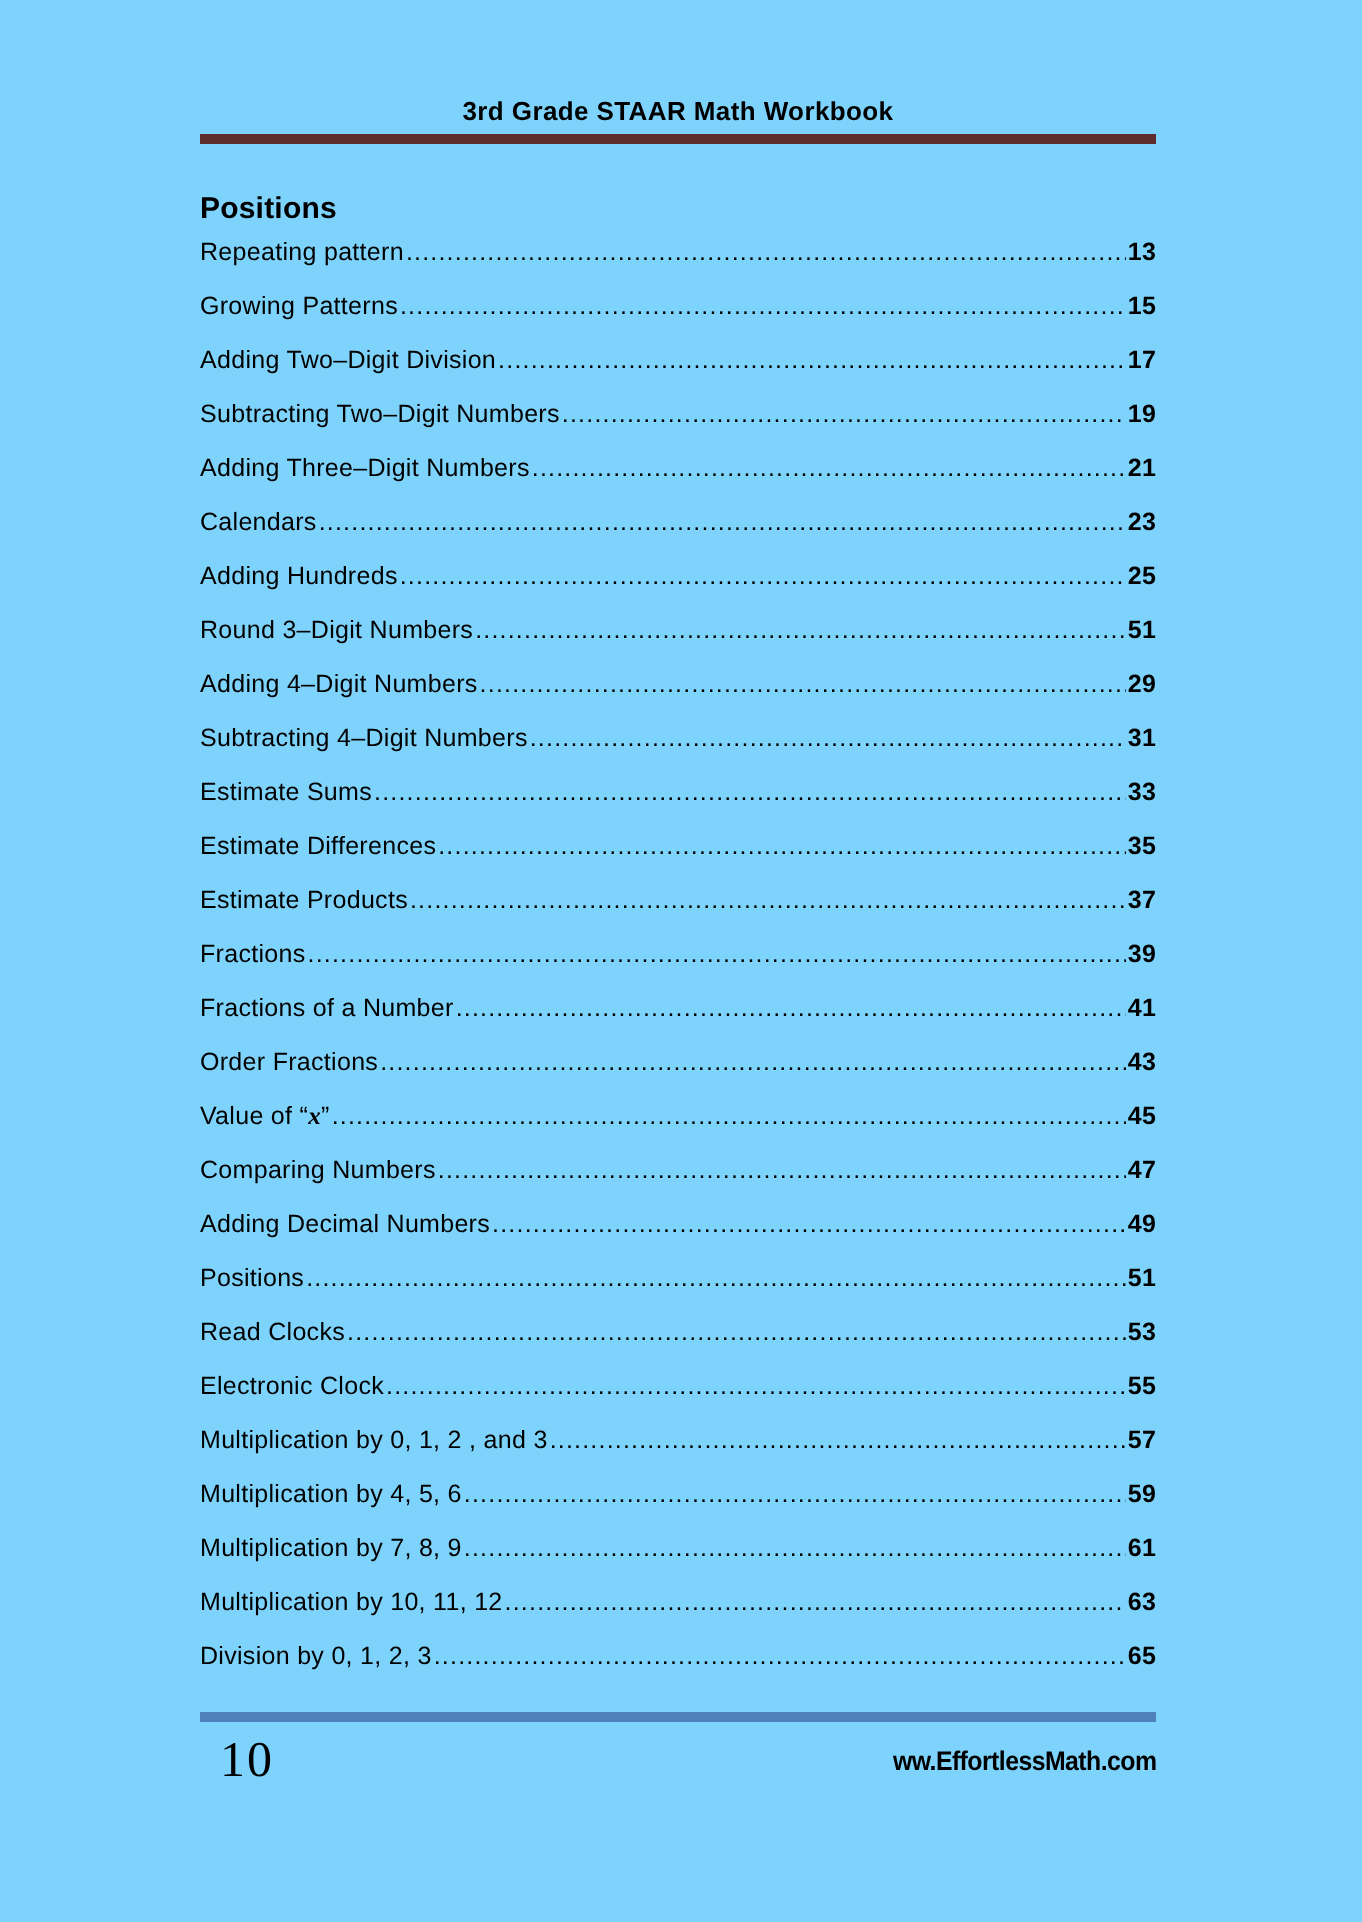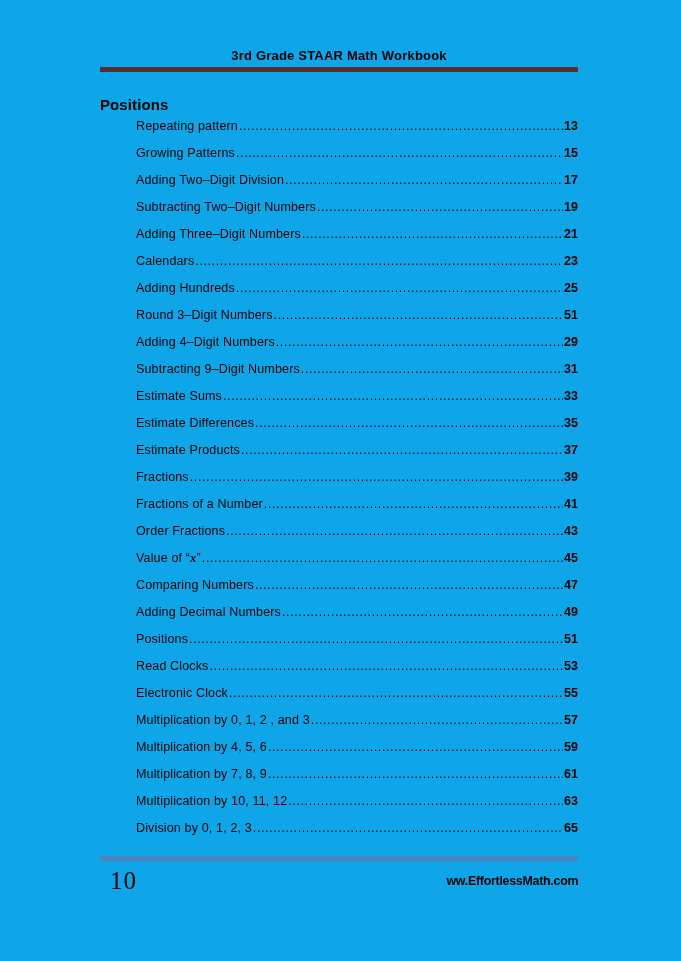--- a/index.html
+++ b/index.html
@@ -11,21 +11,21 @@
     width: 681px;
     height: 961px;
     position: relative;
     font-family: "Liberation Sans", sans-serif;
     overflow: hidden;
   }
 
   .page {
     position: absolute;
     inset: 0;
-    background: #0ea5e9;
+    background: #7dd3fc;
     text-decoration: underline;
   }
 
   
   .header {
     position: absolute;
     left: 100px;
     right: 103px;
     top: 48px;
   }
@@ -71,21 +71,20 @@
     align-items: baseline;
     height: 27px;
     font-size: 12.5px;
     color: #000000;
     overflow: hidden;
   }
   .toc-title {
     white-space: nowrap;
     flex: 0 0 auto;
     letter-spacing: 0.15px;
-    margin-left: 36px;
   }
   .toc-leader {
     flex: 1 1 auto;
     min-width: 6px;
     overflow: hidden;
     white-space: nowrap;
     margin: 0 1px;
     color: #000000;
     font-size: 12.5px;
     letter-spacing: 0.6px;
@@ -193,21 +192,21 @@
           <span class="toc-title">Round 3–Digit Numbers</span>
           <span class="toc-leader">........................................................................................................................................................................................................</span>
           <span class="toc-page">51</span>
         </li>
         <li class="toc-row">
           <span class="toc-title">Adding 4–Digit Numbers</span>
           <span class="toc-leader">........................................................................................................................................................................................................</span>
           <span class="toc-page">29</span>
         </li>
         <li class="toc-row">
-          <span class="toc-title">Subtracting 9–Digit Numbers</span>
+          <span class="toc-title">Subtracting 4–Digit Numbers</span>
           <span class="toc-leader">........................................................................................................................................................................................................</span>
           <span class="toc-page">31</span>
         </li>
         <li class="toc-row">
           <span class="toc-title">Estimate Sums</span>
           <span class="toc-leader">........................................................................................................................................................................................................</span>
           <span class="toc-page">33</span>
         </li>
         <li class="toc-row">
           <span class="toc-title">Estimate Differences</span>

